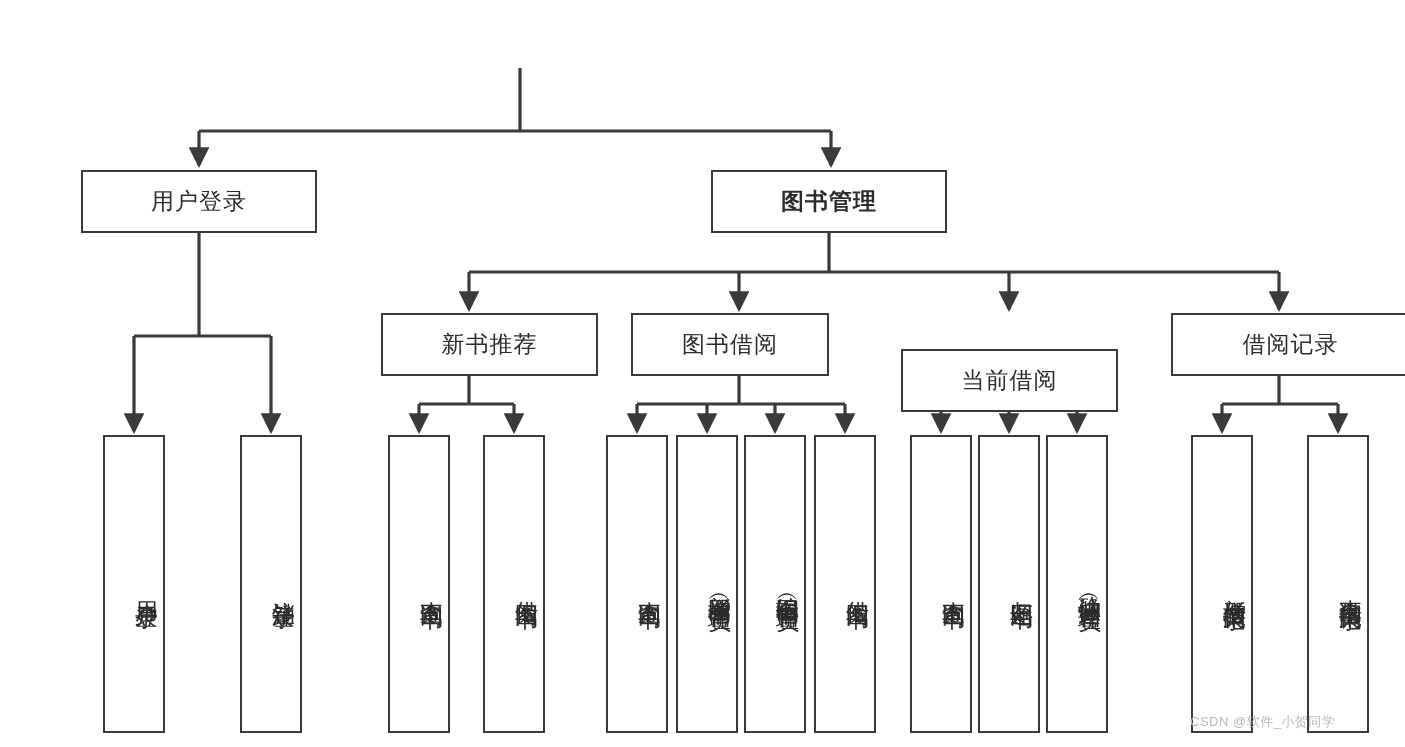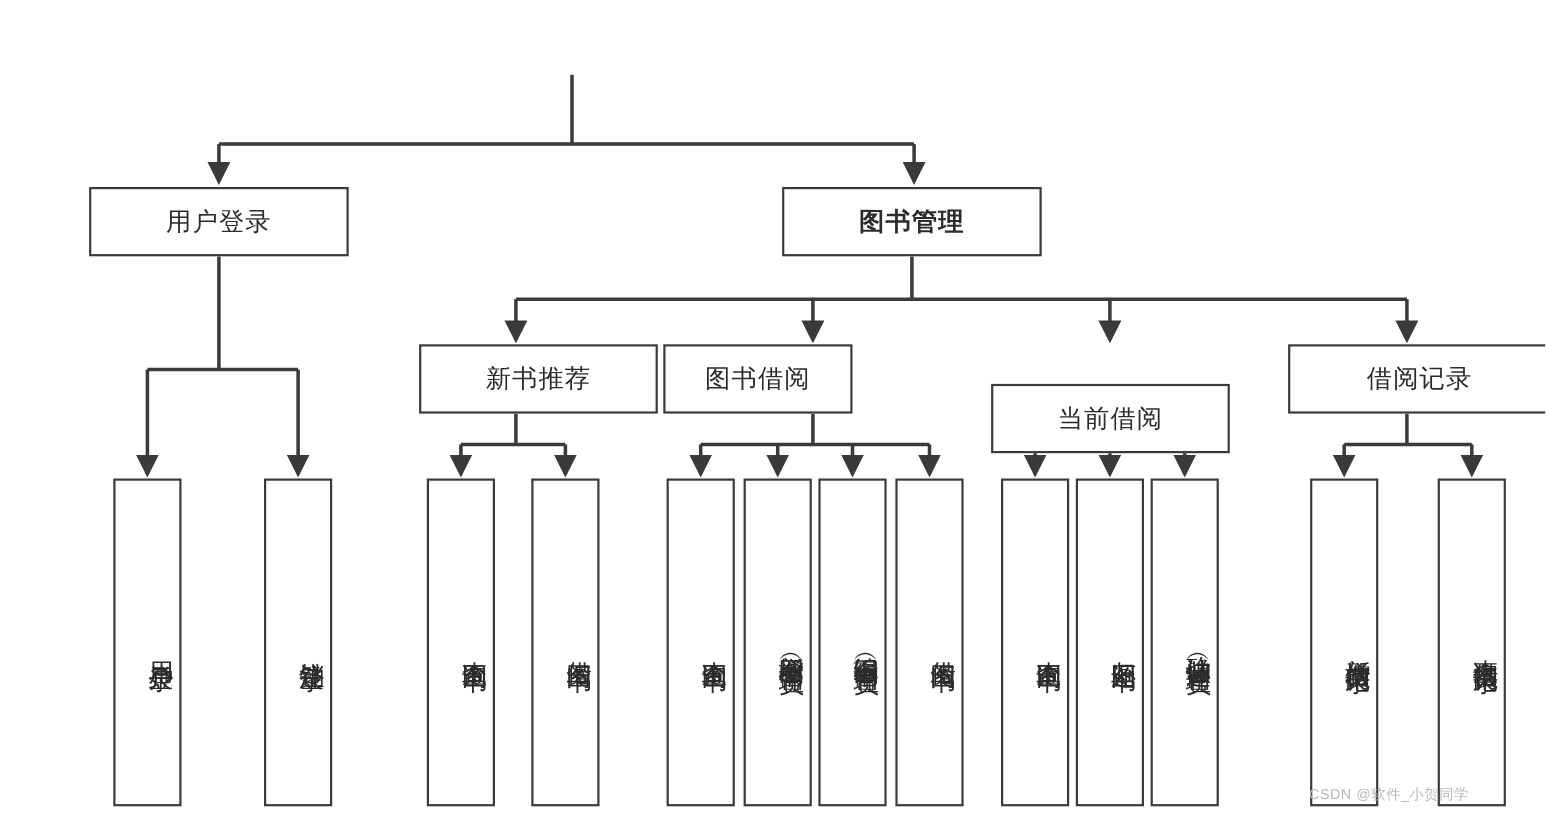--- a/index.html
+++ b/index.html
@@ -124,21 +124,21 @@
   <div class="node horiz" style="left:81px; top:170px; width:236px; height:63px;">
     <span>用户登录</span>
   </div>
   <div class="node horiz" style="left:711px; top:170px; width:236px; height:63px;font-weight:bold;">
     <span>图书管理</span>
   </div>
 
   <div class="node horiz" style="left:361px; top:313px; width:217px; height:63px;margin-left:20px;">
     <span>新书推荐</span>
   </div>
-  <div class="node horiz" style="left:603px; top:313px; width:172px; height:63px;">
+  <div class="node horiz" style="left:631px; top:313px; width:198px; height:63px;">
     <span>图书借阅</span>
   </div>
   <div class="node horiz" style="left:901px; top:313px; width:217px; height:63px;margin-top:36px;">
     <span>当前借阅</span>
   </div>
   <div class="node horiz" style="left:1171px; top:313px; width:239px; height:63px;">
     <span>借阅记录</span>
   </div>
 
   <div class="node vert" style="left:103px; top:435px; width:62px; height:298px;">

